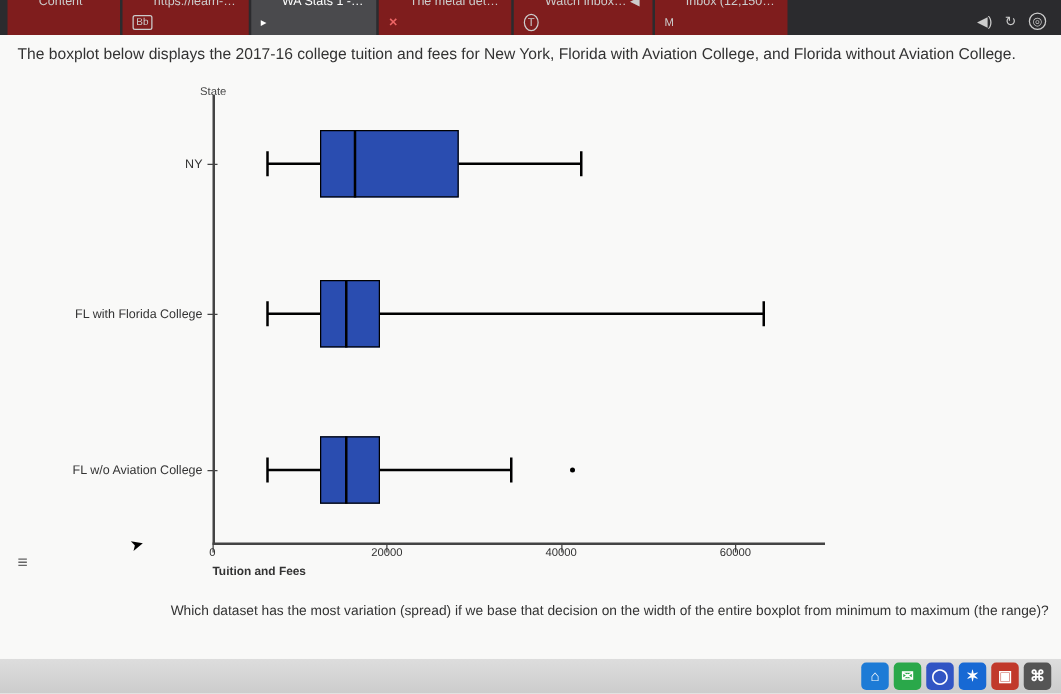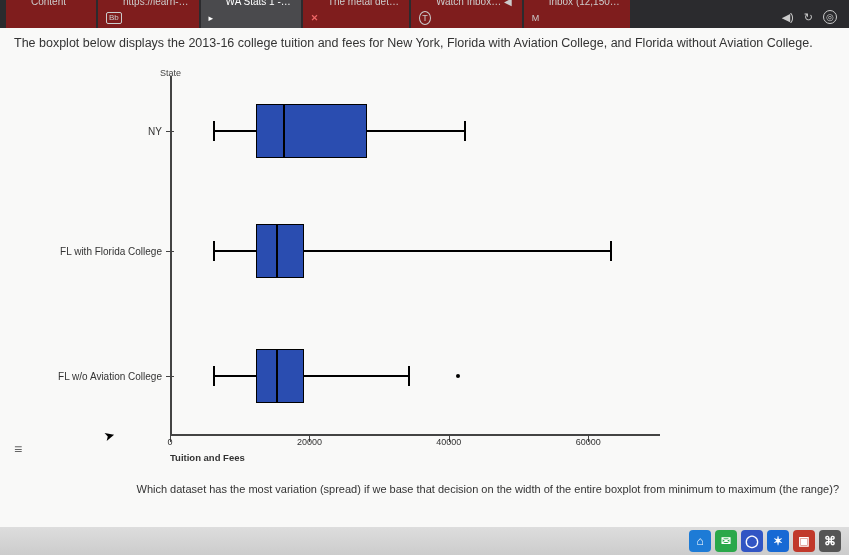--- a/index.html
+++ b/index.html
@@ -86,21 +86,21 @@
       </div>
     </div>
   <div class="chrome-right">
     <span>◀︎)</span>
     <span>↻</span>
     <span class="circled">◎</span>
   </div>
 </div>
 
 <div class="page">
-  <div class="intro">The boxplot below displays the 2013-16 college tuition and fees for New York, Florida with Aviation College, and Florida without Aviation College.</div>
+  <div class="intro">The boxplot below displays the 2017-16 college tuition and fees for New York, Florida with Aviation College, and Florida without Aviation College.</div>
   <div class="axis-title-y">State</div>
 
   <div class="plot" id="plot">
     <div class="yaxis-line"></div>
     <div class="xaxis-line"></div>
     <div class="xlabel">Tuition and Fees</div>
   <div class="tick-mark" style="left: 130px;"></div>
       <div class="tick-x" style="left: 130px;">0</div>
       <div class="tick-mark" style="left: 269.429px;"></div>
       <div class="tick-x" style="left: 269.429px;">20000</div>

